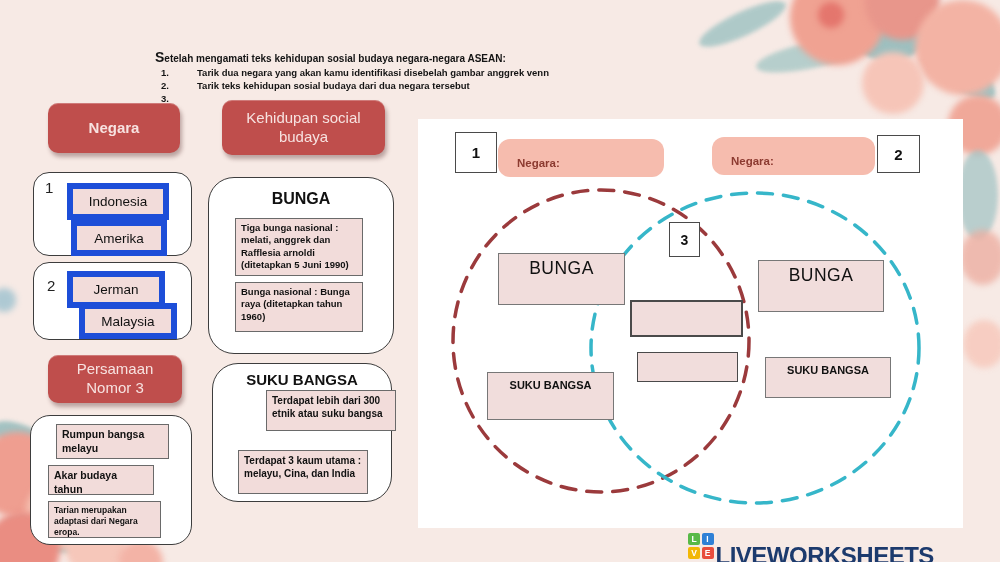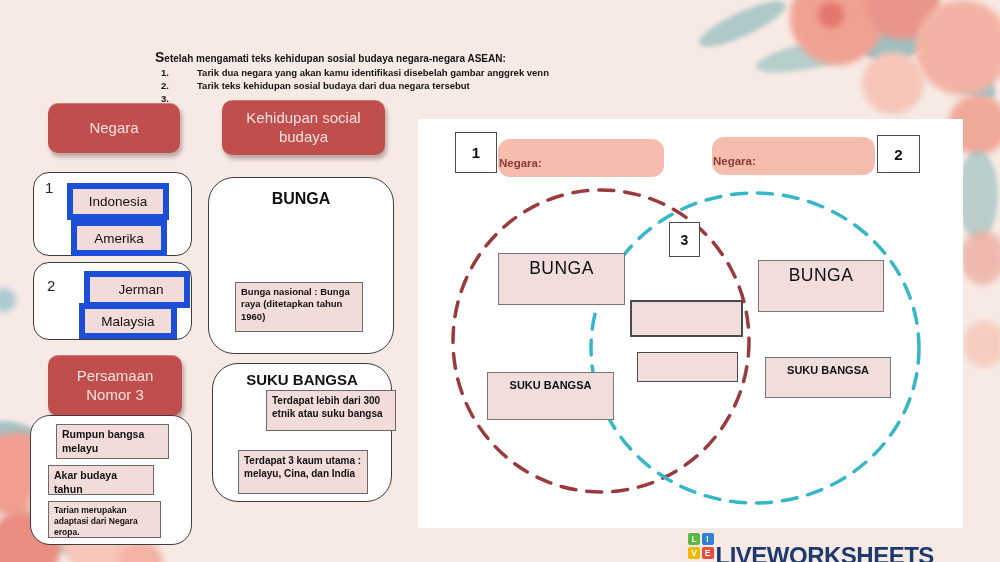--- a/index.html
+++ b/index.html
@@ -25,21 +25,21 @@
   .info-item{position:absolute;background:var(--item-pink,#f2dcda);border:1.5px solid #6a6a6a;
     font-weight:bold;font-size:9.5px;line-height:1.3;padding:3px 5px;color:#111;box-sizing:border-box;}
   .box-title{position:absolute;left:0;right:0;text-align:center;font-weight:bold;color:#111;}
   
   .panel{position:absolute;left:418px;top:119px;width:545px;height:409px;background:#fff;z-index:2;}
   .venn-svg{position:absolute;left:0;top:0;}
   .venn-svg ellipse{fill:none;stroke-width:3.5;stroke-linecap:round;}
   .num-box{position:absolute;background:#fff;border:1.5px solid #4a4a4a;display:flex;align-items:center;
     justify-content:center;font-weight:bold;font-size:15px;color:#111;z-index:4;}
   .pill{position:absolute;background:var(--pill-salmon,#f6bcae);border-radius:12px;color:var(--pill-text,#8c3a30);
-    font-weight:bold;font-size:11.5px;display:flex;align-items:flex-end;padding:0 0 8px 1px;box-sizing:border-box;z-index:4;}
+    font-weight:bold;font-size:11.5px;display:flex;align-items:flex-end;padding:0 0 8px 19px;box-sizing:border-box;z-index:4;}
   .venn-label{position:absolute;background:#f1dddc;border:1px solid #777;text-align:center;box-sizing:border-box;z-index:4;color:#111;}
   .venn-label.bunga{font-size:17.5px;letter-spacing:.5px;padding-top:4px;}
   .venn-label.suku{font-weight:bold;font-size:11px;padding-top:6px;}
   .mid-drop{position:absolute;background:#f1dddc;border:2px solid #4a4a4a;box-sizing:border-box;z-index:4;}
   
   .logo{position:absolute;left:688px;top:522px;display:flex;align-items:center;gap:2px;z-index:5;}
   .logo-grid{display:grid;grid-template-columns:12px 12px;grid-auto-rows:12px;gap:1.5px;}
   .logo-sq{display:flex;align-items:center;justify-content:center;color:#fff;font-weight:bold;font-size:8.5px;border-radius:2px;}
   .logo-text{font-size:24px;font-weight:bold;color:var(--logo-navy,#1c3a6d);letter-spacing:-.5px;margin-top:20px;}
 </style>
@@ -83,46 +83,47 @@
     </div>
     <div class="instr-row">
       <span class="instr-num">2.</span>
       <span>Tarik teks kehidupan sosial budaya dari dua negara tersebut</span>
     </div>
     <div class="instr-row">
       <span class="instr-num">3.</span>
     </div>
   </div>
 
-  <div class="red-btn" style="left:48px;top:103px;width:132px;height:50px;">Negara</div>
+  <div class="red-btn" style="left:48px;top:103px;width:132px;height:50px;font-weight:bold;">Negara</div>
 
   <div class="outline-box" style="left:33px;top:172px;width:157px;height:82px;">
     <span class="group-num" style="left:11px;top:6px;">1</span>
     <div class="drag-item" style="left:33px;top:10px;width:90px;height:25px;">Indonesia</div>
     <div class="drag-item" style="left:37px;top:47px;width:84px;height:24px;">Amerika</div>
   </div>
 
   <div class="outline-box" style="left:33px;top:262px;width:157px;height:76px;">
     <span class="group-num" style="left:13px;top:14px;">2</span>
-    <div class="drag-item" style="left:50px;top:8px;width:86px;height:25px;padding-left:8px;">Jerman</div>
+    <div class="drag-item" style="left:33px;top:8px;width:86px;height:25px;">Jerman</div>
     <div class="drag-item" style="left:45px;top:40px;width:86px;height:24px;">Malaysia</div>
   </div>
 
-  <div class="red-btn" style="left:48px;top:355px;width:134px;height:61px;padding:0 21px;box-sizing:border-box;">Persamaan Nomor 3</div>
+  <div class="red-btn" style="left:48px;top:355px;width:134px;height:48px;padding:0 21px;box-sizing:border-box;">Persamaan Nomor 3</div>
 
   <div class="outline-box" style="left:30px;top:415px;width:160px;height:128px;border-radius:20px;">
     <div class="info-item" style="left:17px;top:8px;width:113px;height:35px;font-size:10.5px;margin-left:8px;">Rumpun bangsa melayu</div>
     <div class="info-item" style="left:17px;top:49px;width:106px;height:30px;font-size:10.5px;">Akar budaya tahun</div>
     <div class="info-item" style="left:17px;top:85px;width:113px;height:37px;font-size:8.5px;">Tarian merupakan adaptasi dari Negara eropa.</div>
   </div>
 
   <div class="red-btn" style="left:222px;top:100px;width:163px;height:55px;padding:0 10px;box-sizing:border-box;">Kehidupan social budaya</div>
 
   <div class="outline-box" style="left:208px;top:177px;width:184px;height:175px;border-radius:26px;">
     <div class="box-title" style="top:12px;font-size:16px;">BUNGA</div>
+    <div class="info-item" style="left:26px;top:40px;width:128px;height:58px;">Tiga bunga nasional : melati, anggrek dan Rafflesia arnoldi (ditetapkan 5 Juni 1990)</div>
     <div class="info-item" style="left:26px;top:104px;width:128px;height:50px;">Bunga nasional : Bunga raya (ditetapkan tahun 1960)</div>
   </div>
 
   <div class="outline-box" style="left:212px;top:363px;width:178px;height:137px;border-radius:26px;">
     <div class="box-title" style="top:7px;font-size:15px;">SUKU BANGSA</div>
     <div class="info-item" style="left:25px;top:26px;width:130px;height:41px;font-size:10px;margin-left:28px;">Terdapat lebih dari 300 etnik atau suku bangsa</div>
     <div class="info-item" style="left:25px;top:86px;width:130px;height:44px;font-size:10px;">Terdapat 3 kaum utama : melayu, Cina, dan India</div>
   </div>
 
   <div class="panel">

